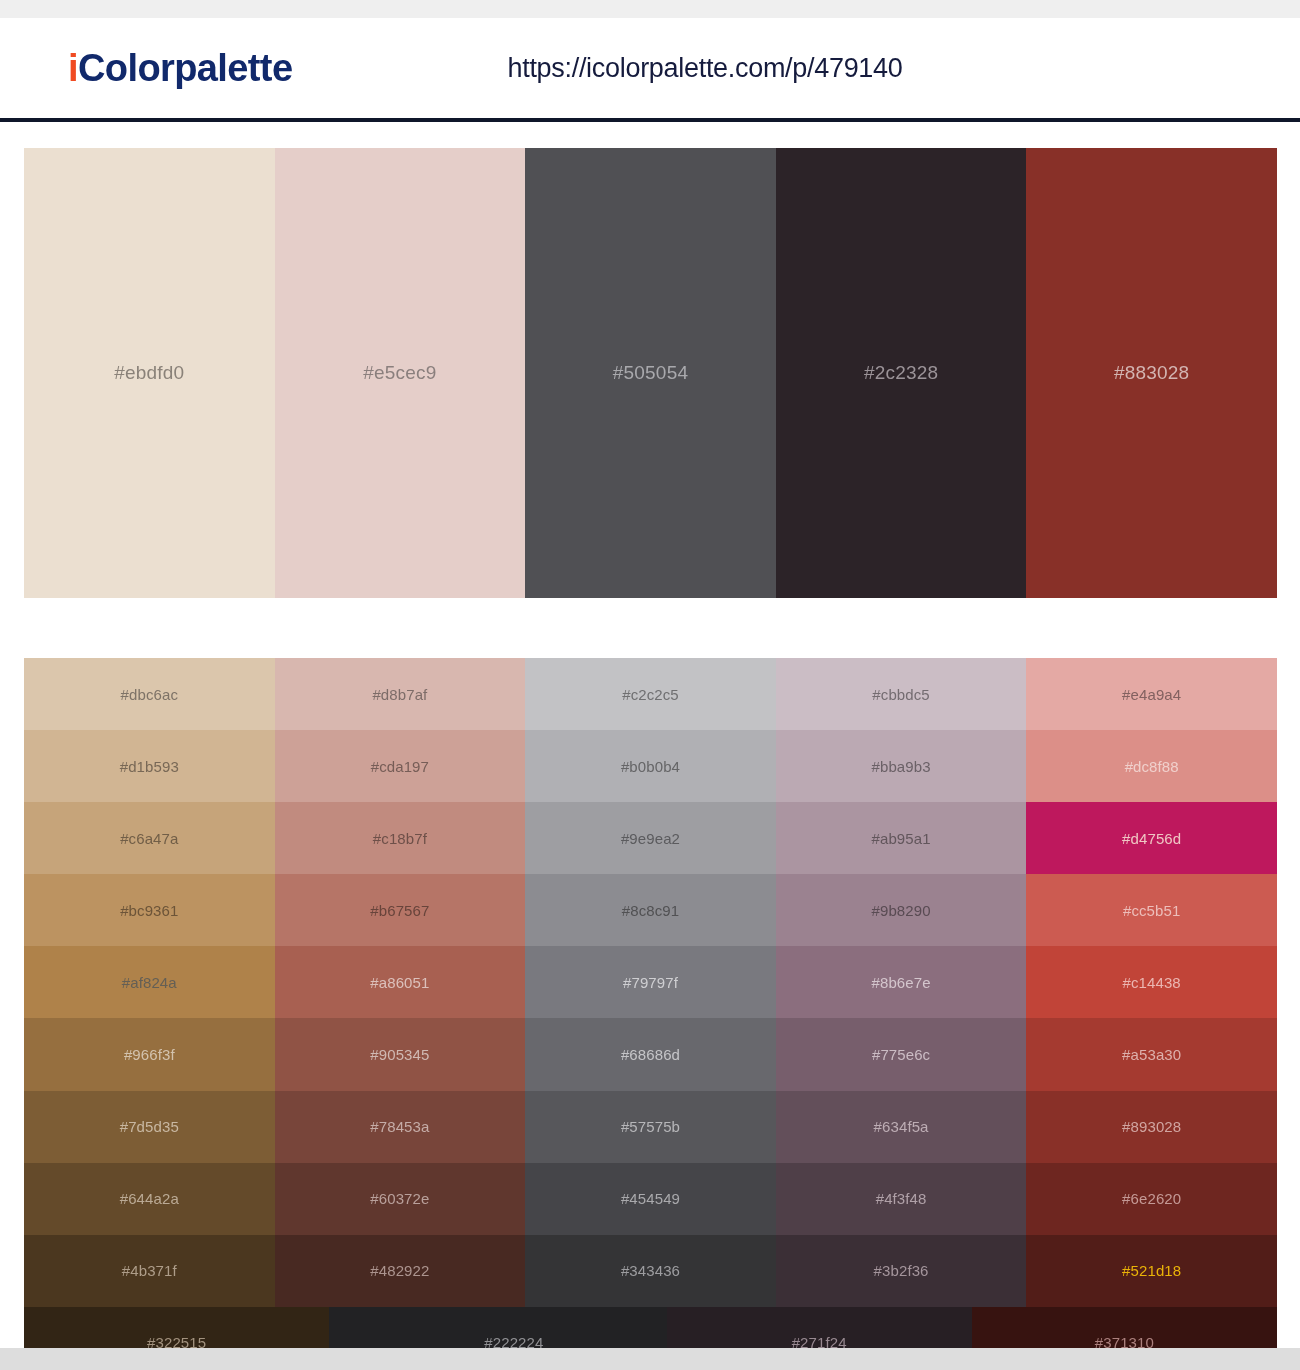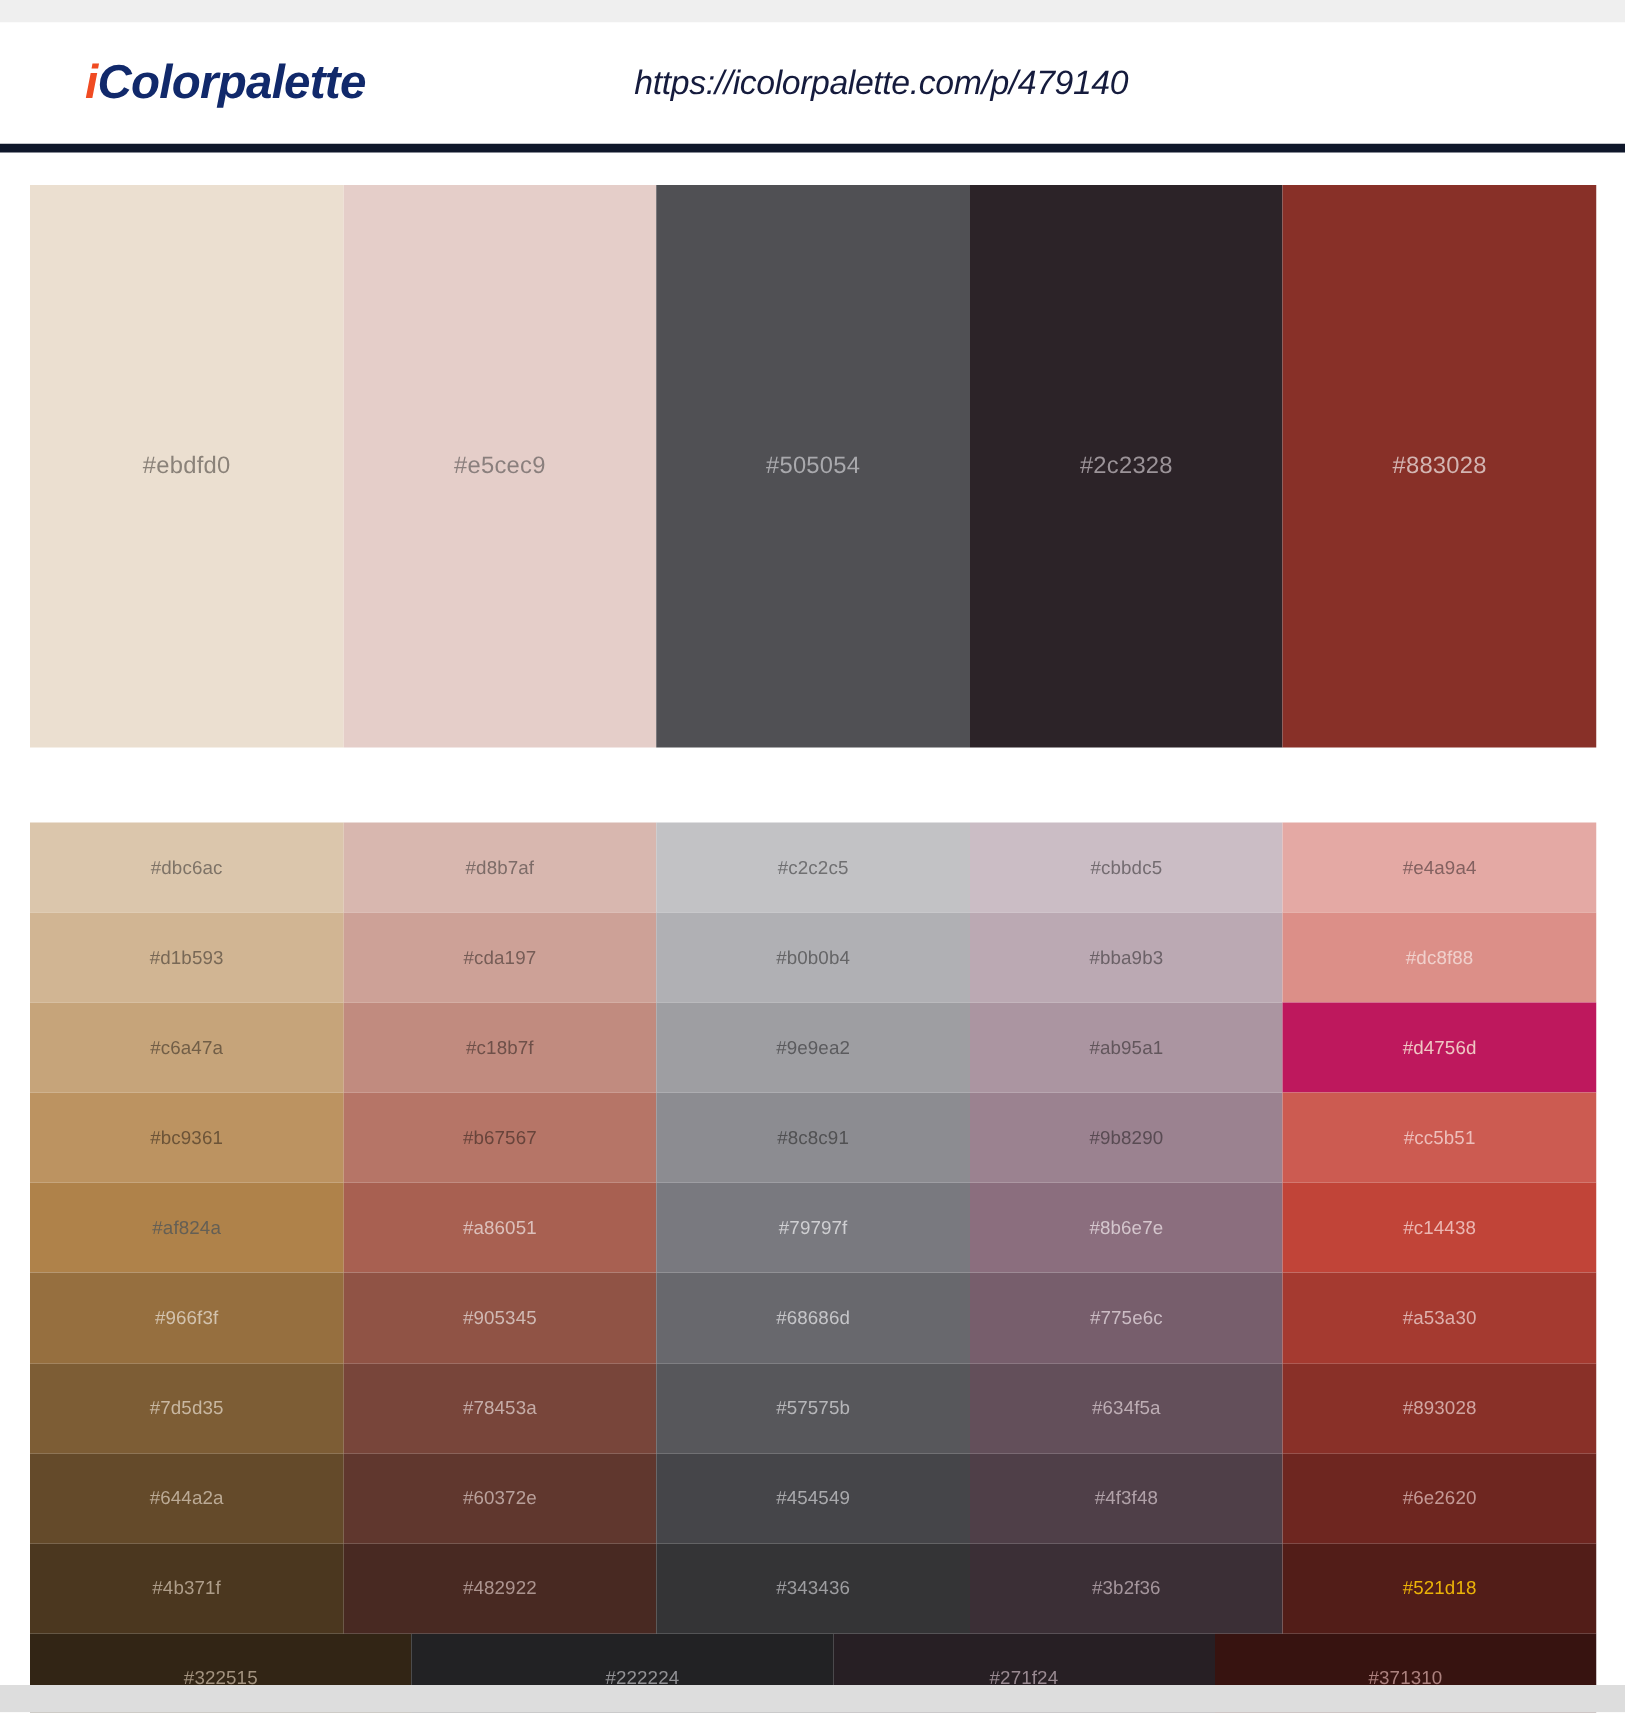--- a/index.html
+++ b/index.html
@@ -11,25 +11,24 @@
   }
   #app { width: 1300px; height: 1370px; position: relative; overflow: hidden; background:#ffffff; }
 
   
   .topbar { height: 18px; background: #efefef; width: 100%; }
 
   
   .header {
     height: 104px;
     background: #ffffff;
-    border-bottom: 7px solid #0f172a;
+    border-bottom: 4px solid #0f172a;
     display: flex;
     align-items: center;
     position: relative;
-    font-style: italic;
   }
   .logo {
     position: absolute;
     left: 68px;
     top: 50%;
     transform: translateY(-50%);
     font-size: 38px;
     font-weight: bold;
     letter-spacing: -0.6px;
     white-space: nowrap;

